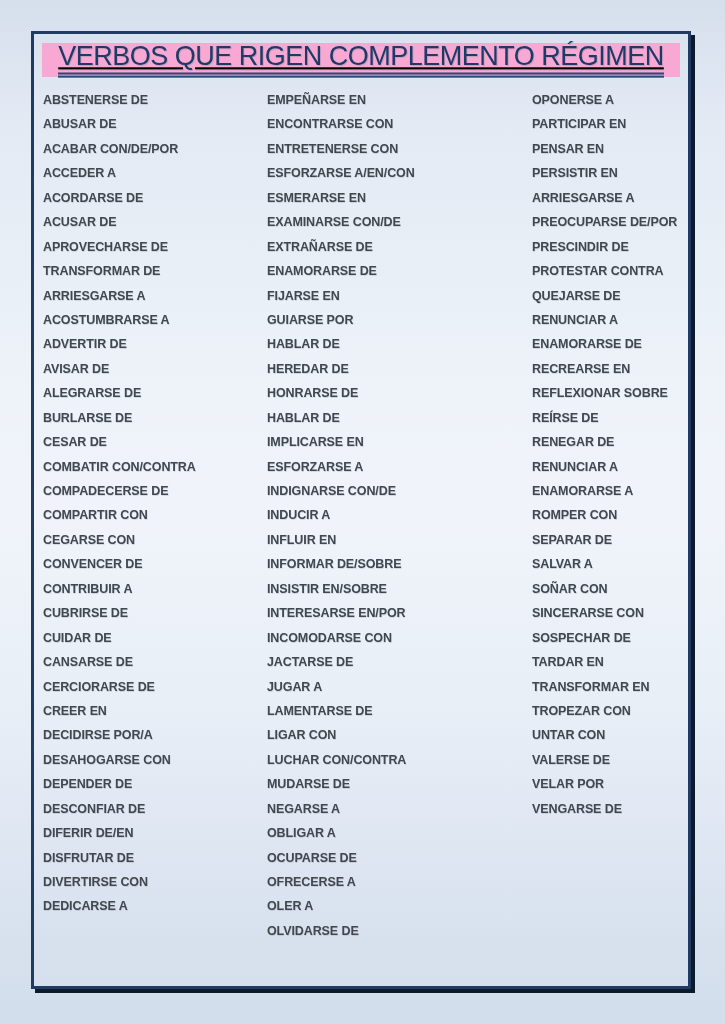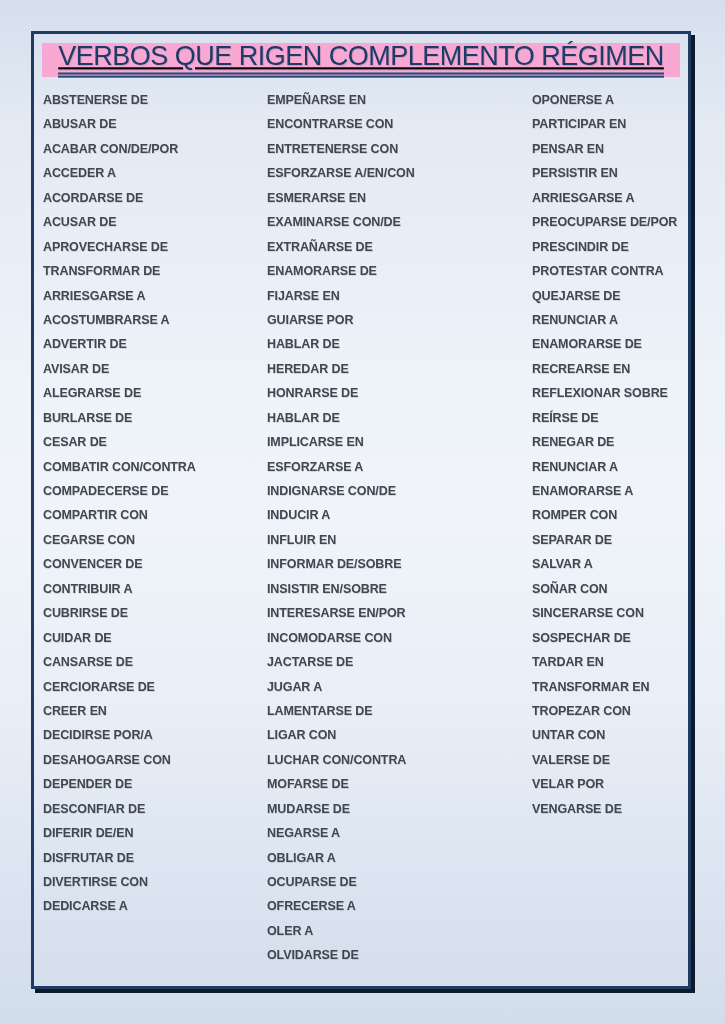--- a/index.html
+++ b/index.html
@@ -141,21 +141,20 @@
           <div class="item">INFLUIR EN</div>
           <div class="item">INFORMAR DE/SOBRE</div>
           <div class="item">INSISTIR EN/SOBRE</div>
           <div class="item">INTERESARSE EN/POR</div>
           <div class="item">INCOMODARSE CON</div>
           <div class="item">JACTARSE DE</div>
           <div class="item">JUGAR A</div>
           <div class="item">LAMENTARSE DE</div>
           <div class="item">LIGAR CON</div>
           <div class="item">LUCHAR CON/CONTRA</div>
-          <div class="item">MOFARSE DE</div>
           <div class="item">MUDARSE DE</div>
           <div class="item">NEGARSE A</div>
           <div class="item">OBLIGAR A</div>
           <div class="item">OCUPARSE DE</div>
           <div class="item">OFRECERSE A</div>
           <div class="item">OLER A</div>
           <div class="item">OLVIDARSE DE</div>
         </div>
       <div class="col">
           <div class="item">OPONERSE A</div>

